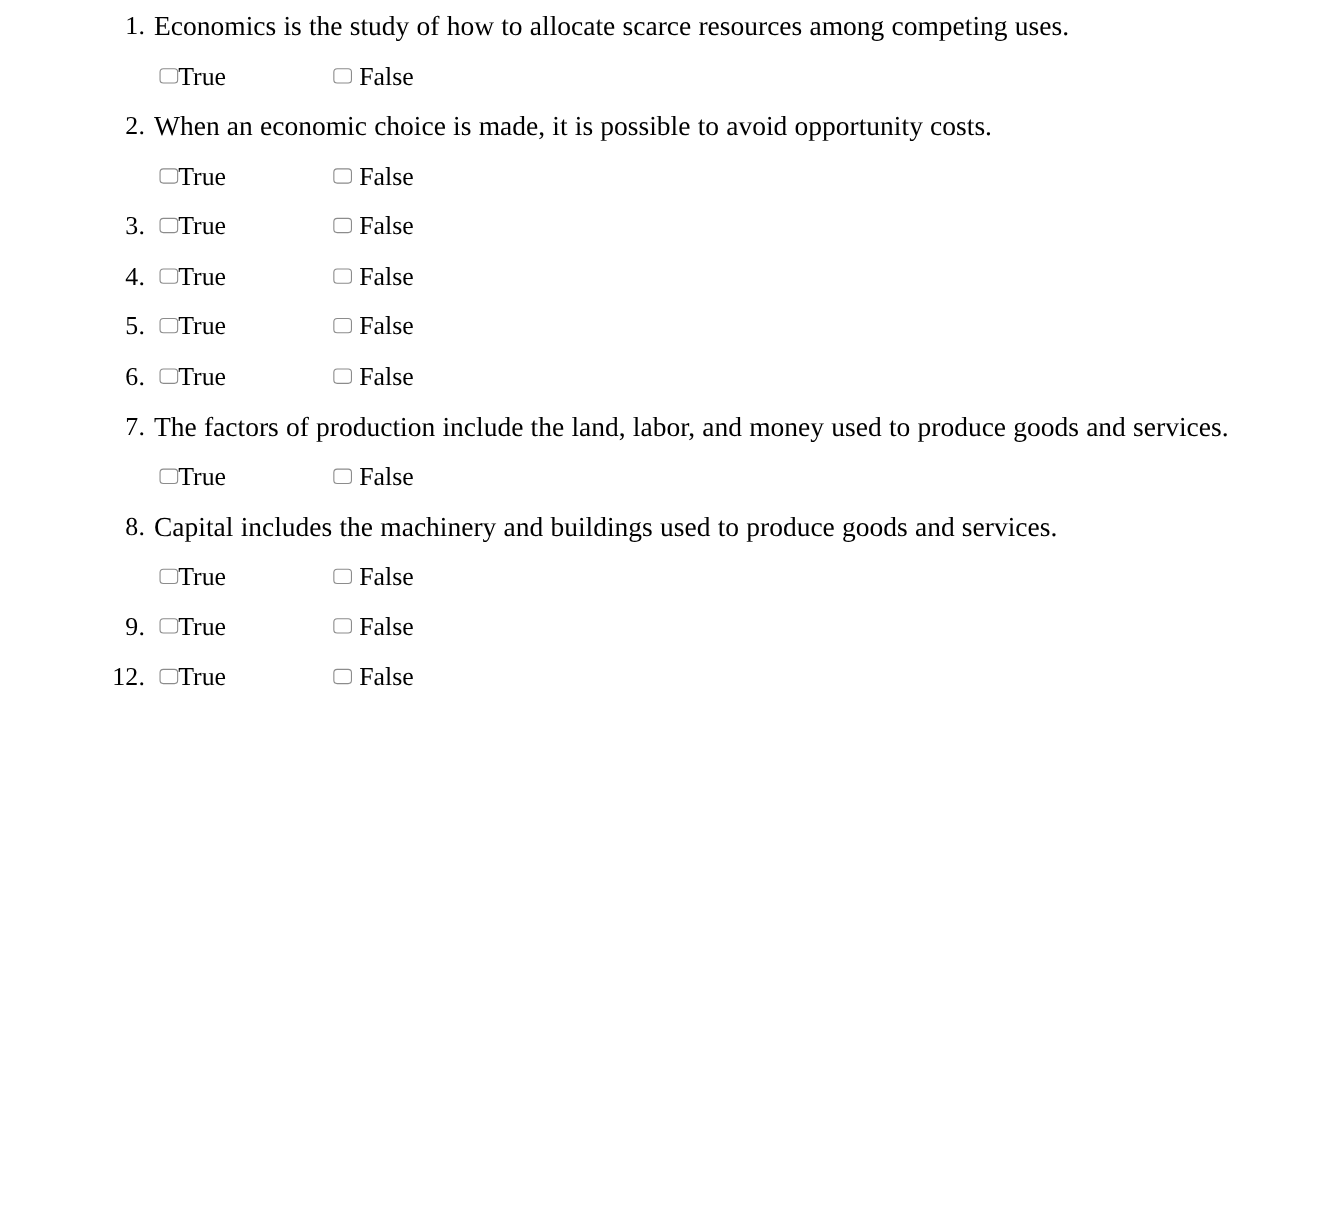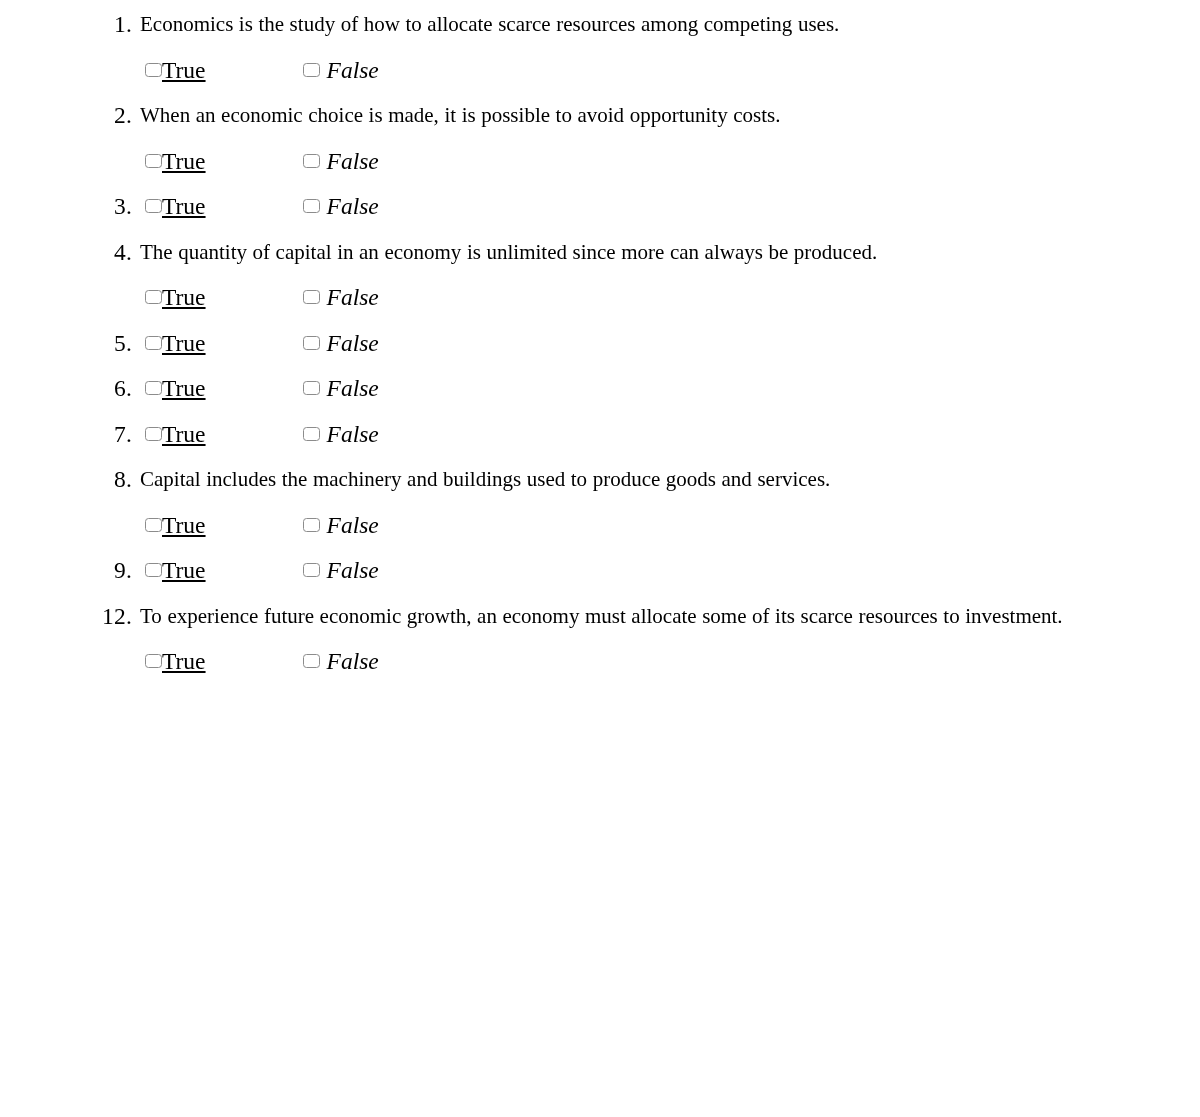--- a/index.html
+++ b/index.html
@@ -36,58 +36,58 @@
     width: 42px;
     top: 0;
     text-align: right;
     font-size: 23.5px;
     line-height: 45.5px;
     letter-spacing: 0.2px;
     white-space: nowrap;
   }
 
   .q-text {
-    font-size: 21px;
+    font-size: 25px;
     line-height: 45.5px;
     text-align: left;
     word-spacing: 0.3px;
   }
 
   .q-options {
     display: block;
     height: 45.5px;
     line-height: 45.5px;
     white-space: nowrap;
     font-size: 23.5px;
   }
 
   .opt {
     display: inline-block;
     vertical-align: baseline;
     white-space: nowrap;
   }
 
   .opt-true  { margin-left: 5px; }
-  .opt-false { margin-left: 97px; font-style: italic; }
+  .opt-false { margin-left: 97px; }
 
   .cbox {
     display: inline-block;
     width: 17px;
     height: 14px;
     border: 1.6px solid #8c8c8c;
     border-radius: 3.5px;
     background: #ffffff;
     vertical-align: 1px;
     box-sizing: border-box;
     padding: 0;
     margin: 0;
   }
 
   
-  .opt-true .opt-label  { margin-left: 0px; text-decoration: underline; }
+  .opt-true .opt-label  { margin-left: 0px; }
   .opt-false .opt-label { margin-left: 7px; }
 
   .opt-label {
     display: inline;
     font-size: 23.5px;
   }
 </style>
 </head>
 <body>
 
@@ -101,42 +101,41 @@
       <div class="q-number">2.</div>
       <div class="q-text">When an economic choice is made, it is possible to avoid opportunity costs.</div>
       <div class="q-options"><span class="opt opt-true"><span class="cbox"></span><span class="opt-label">True</span></span><span class="opt opt-false"><span class="cbox"></span><span class="opt-label">False</span></span></div>
     </div>
     <div class="q-item">
       <div class="q-number">3.</div>
       <div class="q-options"><span class="opt opt-true"><span class="cbox"></span><span class="opt-label">True</span></span><span class="opt opt-false"><span class="cbox"></span><span class="opt-label">False</span></span></div>
     </div>
     <div class="q-item">
       <div class="q-number">4.</div>
-      <div class="q-text">The quantity of capital in an economy is unlimited since more can always be produced.</div>
       <div class="q-options"><span class="opt opt-true"><span class="cbox"></span><span class="opt-label">True</span></span><span class="opt opt-false"><span class="cbox"></span><span class="opt-label">False</span></span></div>
     </div>
     <div class="q-item">
       <div class="q-number">5.</div>
       <div class="q-options"><span class="opt opt-true"><span class="cbox"></span><span class="opt-label">True</span></span><span class="opt opt-false"><span class="cbox"></span><span class="opt-label">False</span></span></div>
     </div>
     <div class="q-item">
       <div class="q-number">6.</div>
       <div class="q-options"><span class="opt opt-true"><span class="cbox"></span><span class="opt-label">True</span></span><span class="opt opt-false"><span class="cbox"></span><span class="opt-label">False</span></span></div>
     </div>
     <div class="q-item">
       <div class="q-number">7.</div>
+      <div class="q-text">The factors of production include the land, labor, and money used to produce goods and services.</div>
       <div class="q-options"><span class="opt opt-true"><span class="cbox"></span><span class="opt-label">True</span></span><span class="opt opt-false"><span class="cbox"></span><span class="opt-label">False</span></span></div>
     </div>
     <div class="q-item">
       <div class="q-number">8.</div>
       <div class="q-text">Capital includes the machinery and buildings used to produce goods and services.</div>
       <div class="q-options"><span class="opt opt-true"><span class="cbox"></span><span class="opt-label">True</span></span><span class="opt opt-false"><span class="cbox"></span><span class="opt-label">False</span></span></div>
     </div>
     <div class="q-item">
       <div class="q-number">9.</div>
       <div class="q-options"><span class="opt opt-true"><span class="cbox"></span><span class="opt-label">True</span></span><span class="opt opt-false"><span class="cbox"></span><span class="opt-label">False</span></span></div>
     </div>
     <div class="q-item">
       <div class="q-number">12.</div>
-      <div class="q-text">To experience future economic growth, an economy must allocate some of its scarce resources to investment.</div>
       <div class="q-options"><span class="opt opt-true"><span class="cbox"></span><span class="opt-label">True</span></span><span class="opt opt-false"><span class="cbox"></span><span class="opt-label">False</span></span></div>
     </div>
   </div>
 
 </body></html>

